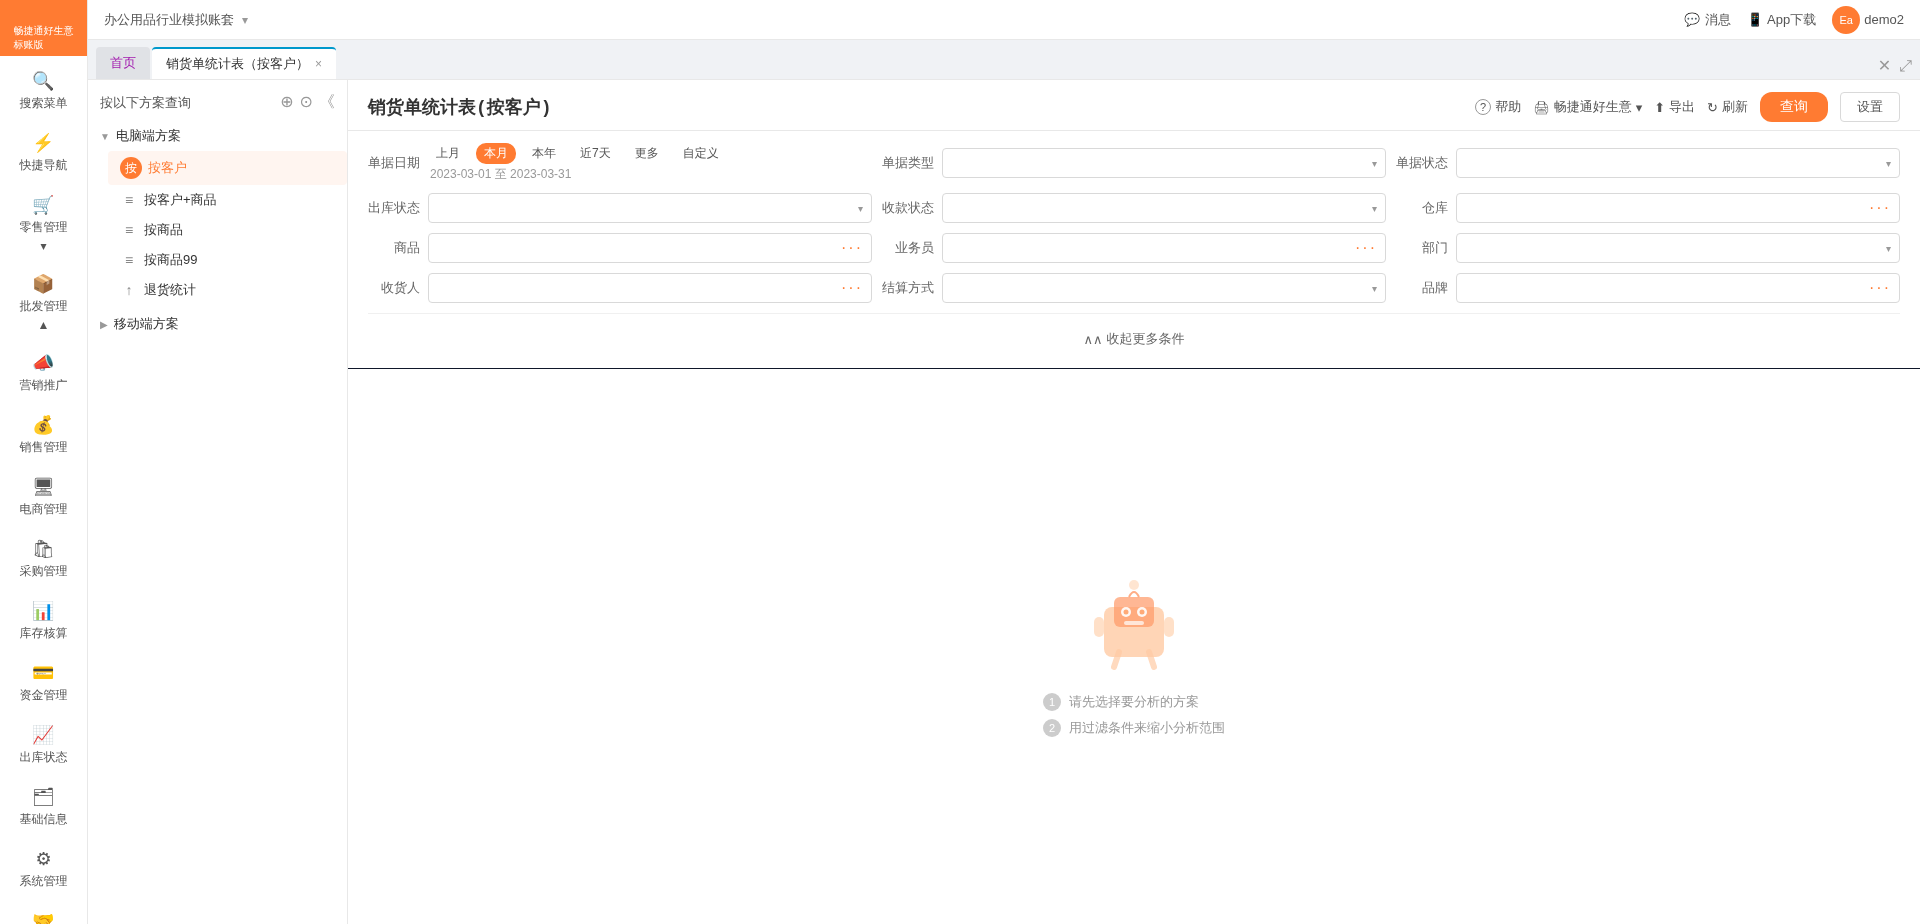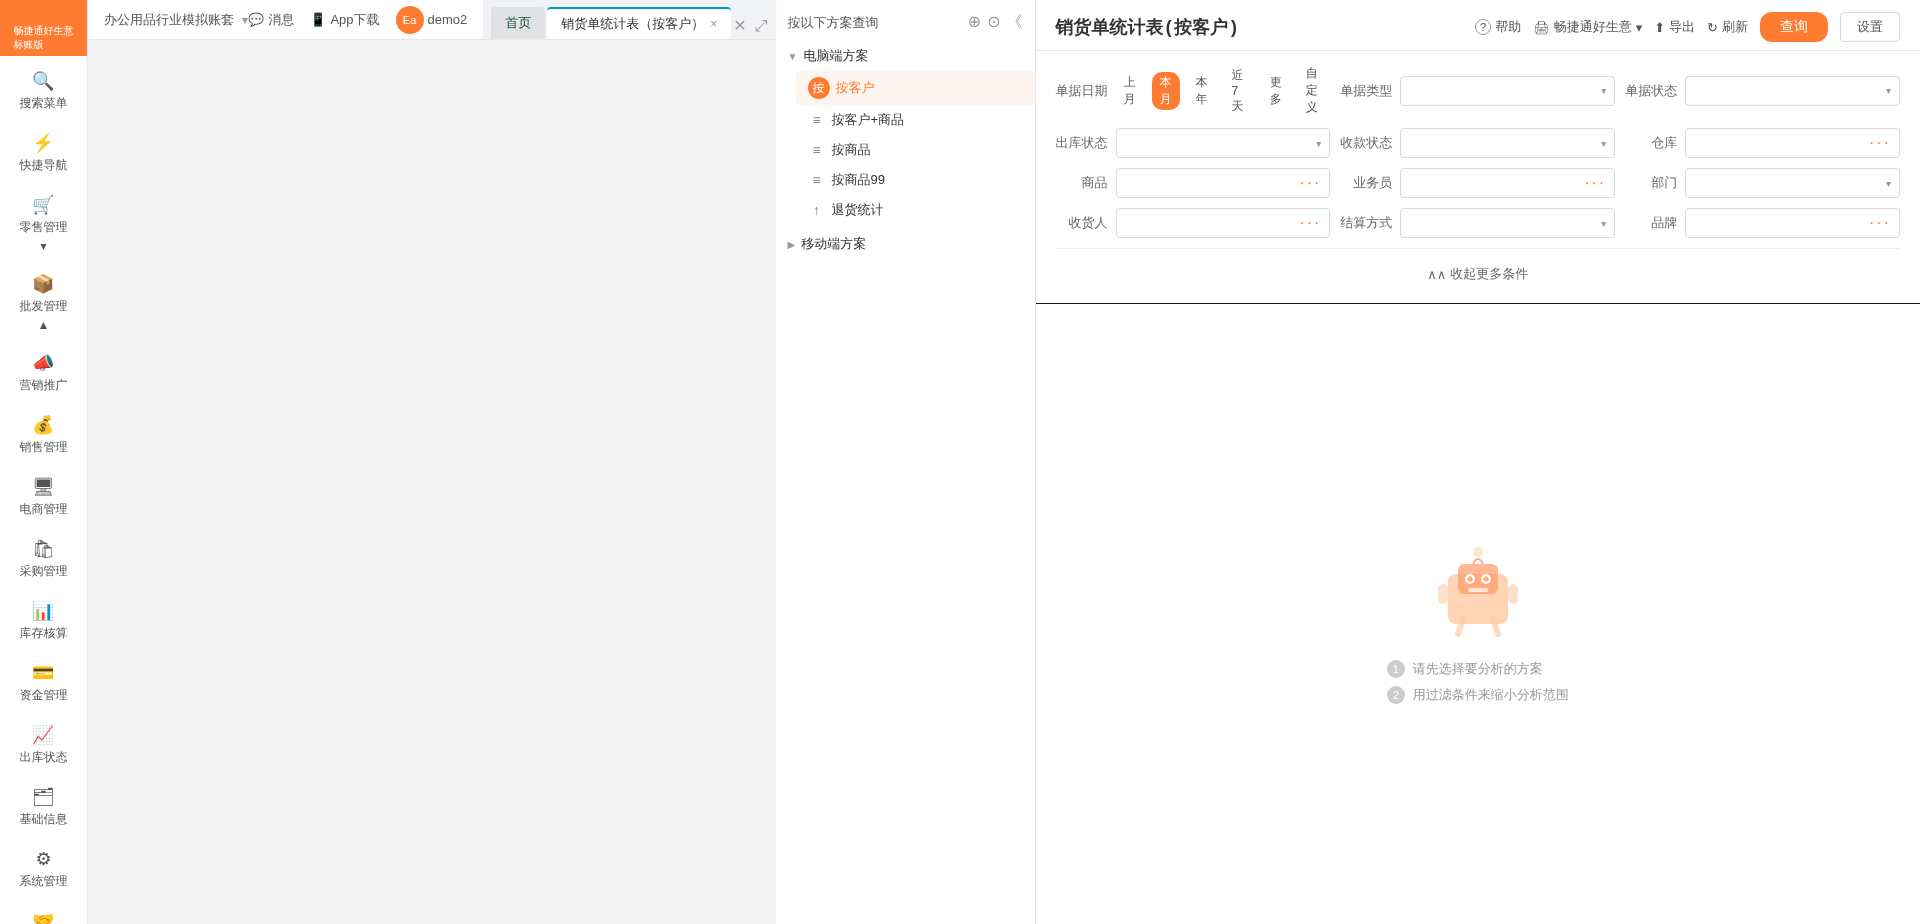--- a/index.html
+++ b/index.html
@@ -8,37 +8,37 @@
     
     .sidebar { width: 88px; background: #fff; display: flex; flex-direction: column; align-items: center; border-right: 1px solid #e8e8e8; height: 100%; overflow-y: auto; }
     .logo-area { width: 100%; background: #ff7b32; padding: 8px 0; display: flex; flex-direction: column; align-items: center; justify-content: center; height: 56px; }
     .logo-icon { width: 36px; height: 36px; }
     .logo-text { color: #fff; font-size: 10px; margin-top: 20px; }
     .sidebar-nav { width: 100%; display: flex; flex-direction: column; align-items: center; padding: 4px 0; flex: 1; }
     .sidebar-item { width: 100%; display: flex; flex-direction: column; align-items: center; padding: 10px 4px; cursor: pointer; color: #555; font-size: 12px; gap: 3px; }
     .sidebar-item .icon { font-size: 18px; }
 
     
-    .main-area { flex: 1; display: flex; flex-direction: row; overflow: hidden; }
+    .main-area { flex: 1; display: flex; flex-direction: column; overflow: hidden; }
 
     
     .topbar { height: 40px; background: #fff; border-bottom: 1px solid #e8e8e8; display: flex; align-items: center; justify-content: space-between; padding: 0 16px; }
     .topbar-left { display: flex; align-items: center; gap: 8px; }
     .topbar-title { font-size: 13px; color: #555; }
     .topbar-arrow { color: #999; font-size: 12px; }
     .topbar-right { display: flex; align-items: center; gap: 16px; }
     .topbar-btn { display: flex; align-items: center; gap: 4px; cursor: pointer; color: #555; font-size: 13px; }
     .avatar { width: 28px; height: 28px; border-radius: 50%; background: #ff7b32; display: flex; align-items: center; justify-content: center; color: #fff; font-size: 11px; overflow: hidden; }
 
     
     .tab-bar { height: 40px; background: #f0f2f5; display: flex; align-items: flex-end; padding: 0 8px; border-bottom: 1px solid #e8e8e8; }
     .tab { height: 32px; display: flex; align-items: center; gap: 6px; padding: 0 14px; border-radius: 4px 4px 0 0; cursor: pointer; font-size: 13px; background: #e0e2e6; color: #555; margin-right: 2px; }
     .tab.active { background: #fff; color: #333; font-weight: 500; border-top: 2px solid #09c; }
     .tab .close-btn { font-size: 12px; color: #999; cursor: pointer; }
-    .tab-home { background: #e0e2e6; color: #14532d; }
+    .tab-home { background: #e0e2e6; color: #a21caf; }
     .tab-maximize { margin-left: auto; display: flex; align-items: center; gap: 8px; padding-bottom: 4px; }
     .tab-maximize span { cursor: pointer; color: #999; font-size: 16px; }
 
     
     .page-content { flex: 1; display: flex; overflow: hidden; background: #f9a8d4; }
 
     
     .left-panel { width: 260px; background: #fff; border-right: 1px solid #e8e8e8; padding: 12px 0; overflow-y: auto; }
     .left-panel-header { display: flex; align-items: center; justify-content: space-between; padding: 0 12px 8px; }
     .left-panel-title { font-size: 13px; color: #555; font-weight: 500; }
@@ -280,20 +280,21 @@
             <span class="filter-cell-label">单据日期</span>
             <div style="flex:1; display:flex; flex-direction:column; gap:2px;">
               <div style="display:flex; align-items:center; gap:8px;">
                 <span class="date-tab">上月</span>
                 <span class="date-tab active" style="background:#ff7b32; color:#fff; border-radius:10px; padding:2px 8px;">本月</span>
                 <span class="date-tab">本年</span>
                 <span class="date-tab">近7天</span>
                 <span class="date-tab">更多</span>
                 <span class="date-tab">自定义</span>
               </div>
+              <div style="color:#999; font-size:12px; padding-left:2px;">2023-03-01 至 2023-03-31</div>
             </div>
           </div>
 
           <div class="filter-cell">
             <span class="filter-cell-label">单据类型</span>
             <div class="filter-cell-input">
               <span class="filter-cell-placeholder"></span>
               <span class="filter-chevron">▾</span>
             </div>
           </div>

